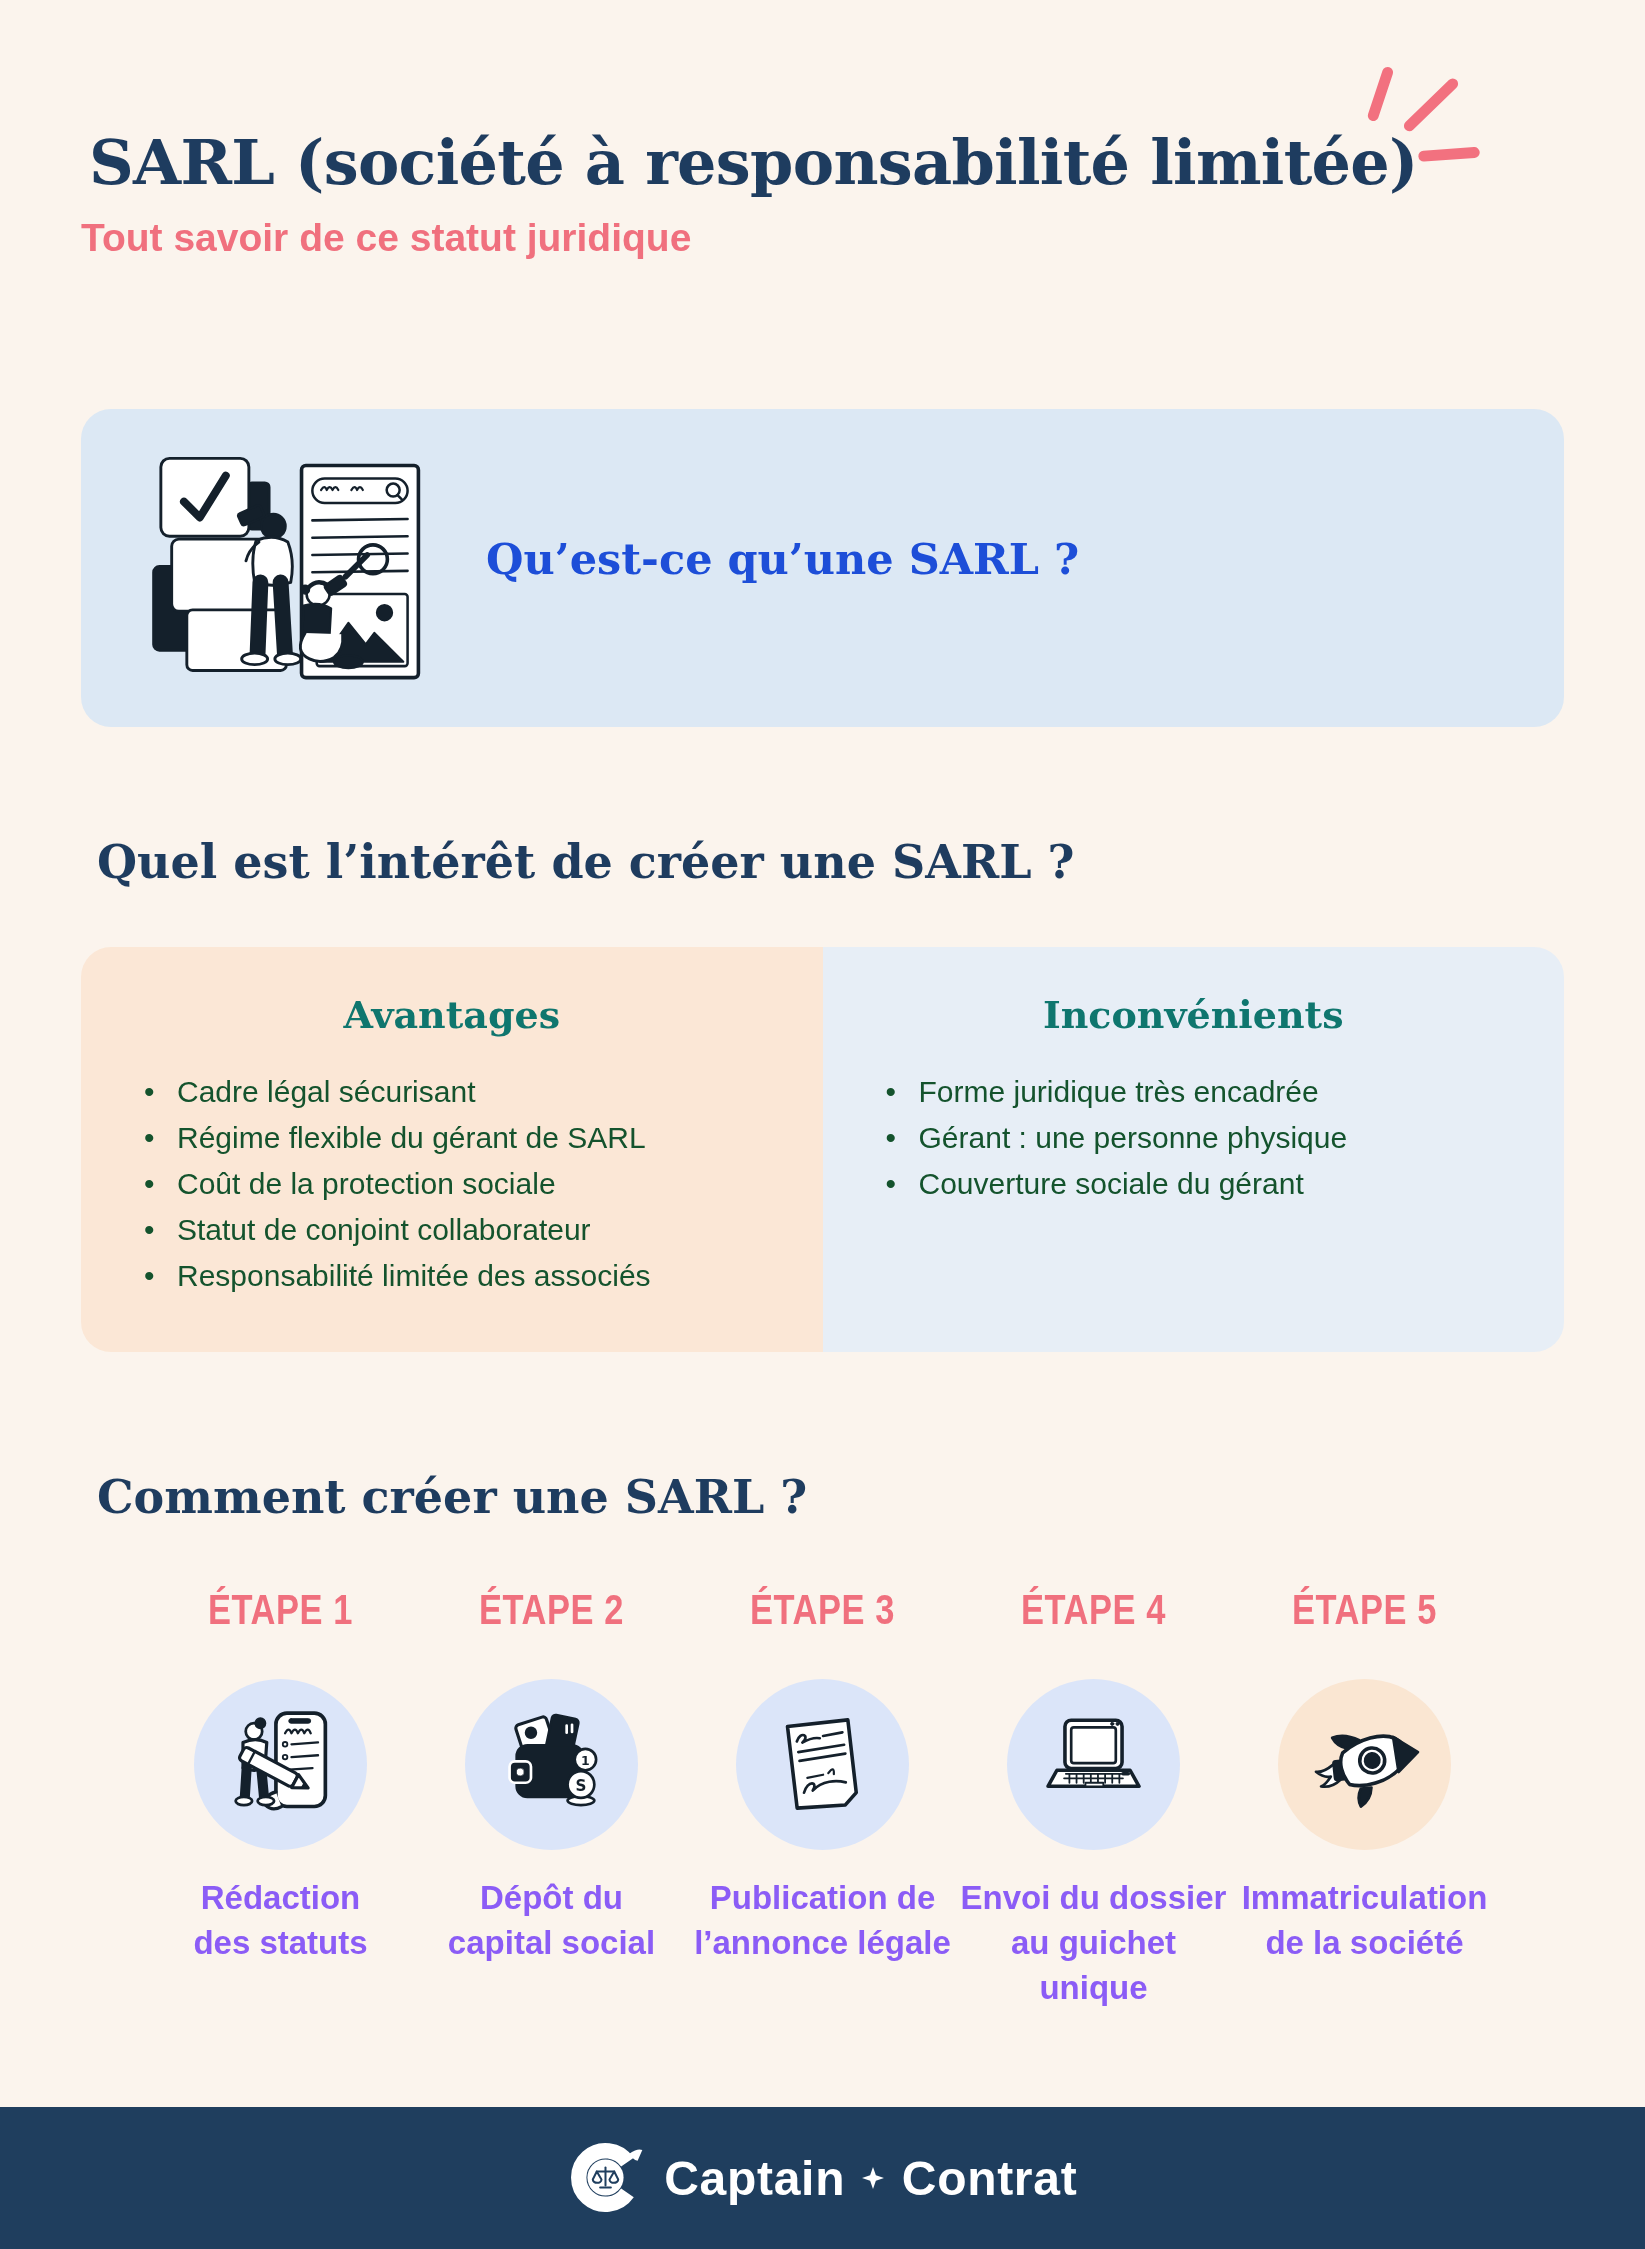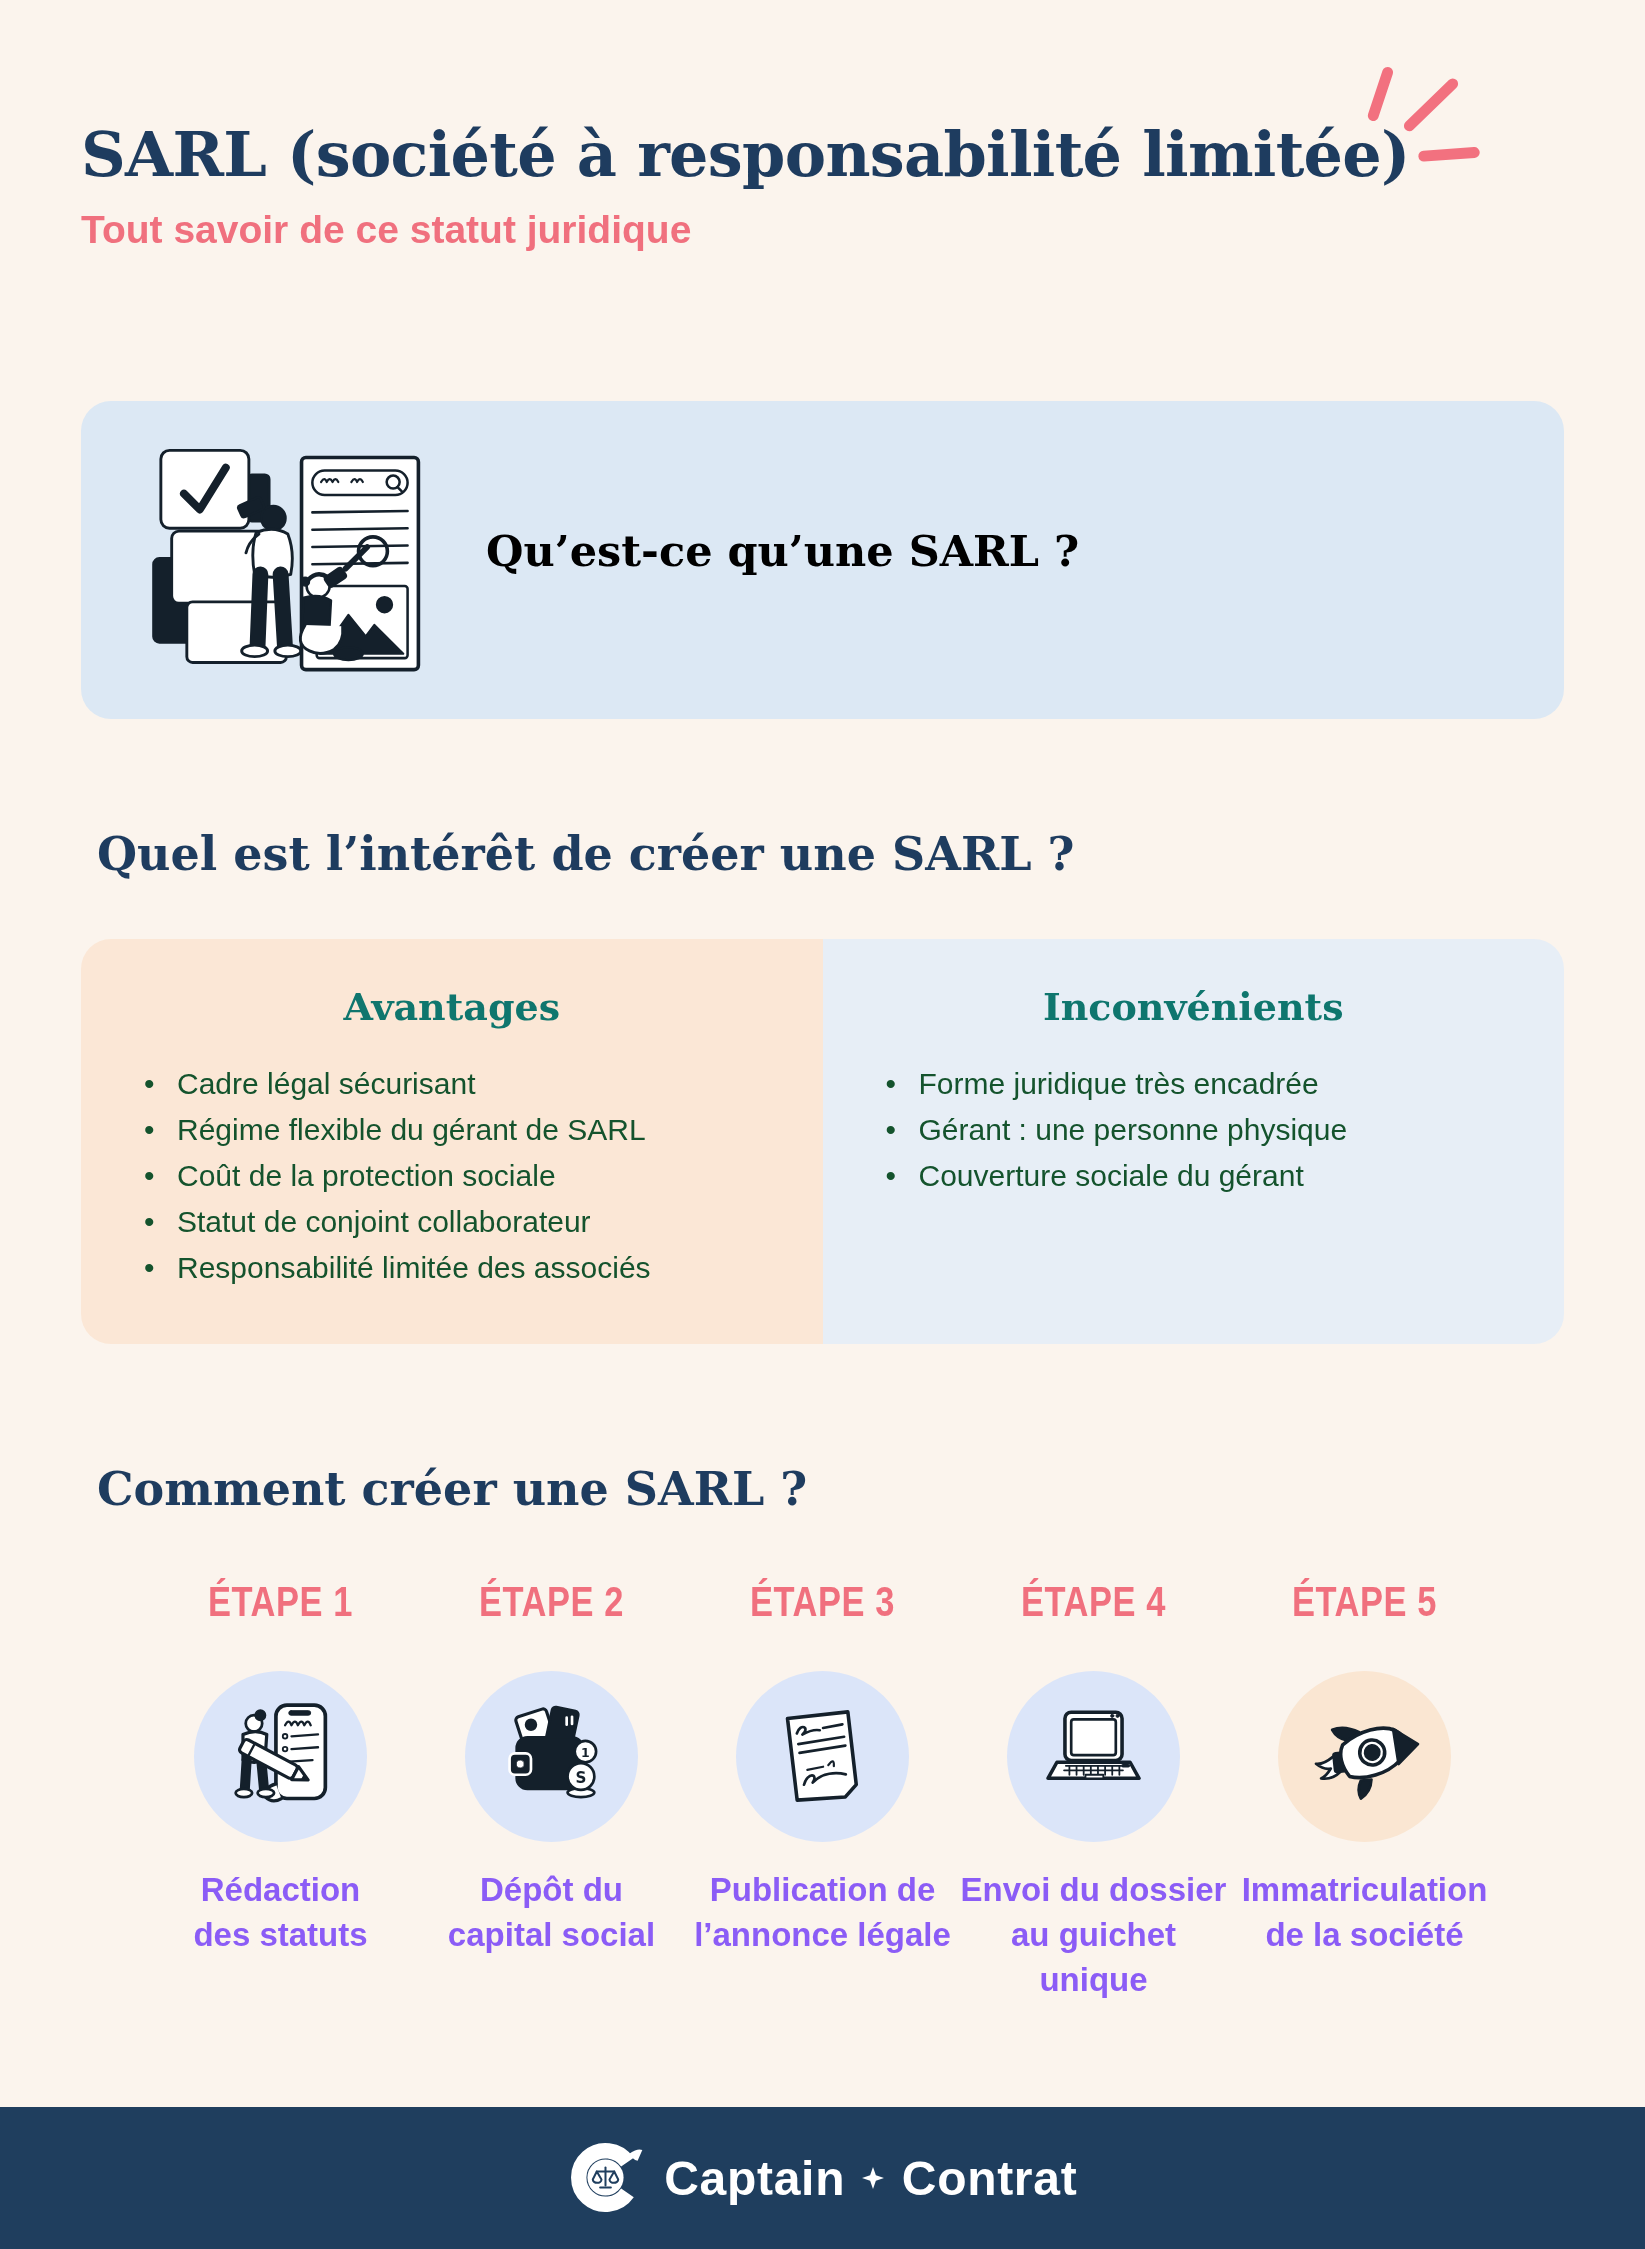--- a/index.html
+++ b/index.html
@@ -7,42 +7,42 @@
     position:relative;
     width:1645px; height:2250px;
     background:#FBF4ED;
     font-family:"Liberation Sans", sans-serif;
     overflow:hidden;
   }
   .content { padding:0 81px; }
 
   
   .page-title {
-    margin:0; padding-top:120px;
+    margin:8px; padding-top:120px;
     font-family:"DejaVu Serif", serif;
     font-weight:700; font-size:62px; line-height:1.12;
     color:#1E3C5F; letter-spacing:-0.7px;
   }
   .page-subtitle {
     margin:19px 0 0;
     font-size:39px; font-weight:700; color:#F0707E;
   }
   .sparkle { position:absolute; left:1353px; top:49px; }
 
   
   .whatis-card {
     margin-top:149px;
     background:#DCE8F4; border-radius:30px;
     height:318px; display:flex; align-items:center;
   }
   .whatis-illustration { width:405px; flex:0 0 405px; display:flex; justify-content:center; }
   .whatis-content { flex:1; padding-right:108px; }
   .whatis-heading {
     margin:0 0 19px; font-family:"DejaVu Serif", serif;
-    font-weight:700; font-size:43px; color:#000000;
+    font-weight:700; font-size:43px; color:#1d4ed8;
   }
   .whatis-body {
     margin:0; max-width:925px;
     font-size:31px; line-height:1.56; color:#36424E;
   }
 
   
   .section-heading {
     margin:16px; font-family:"DejaVu Serif", serif;
     font-weight:700; font-size:46px; color:#1E3C5F;

